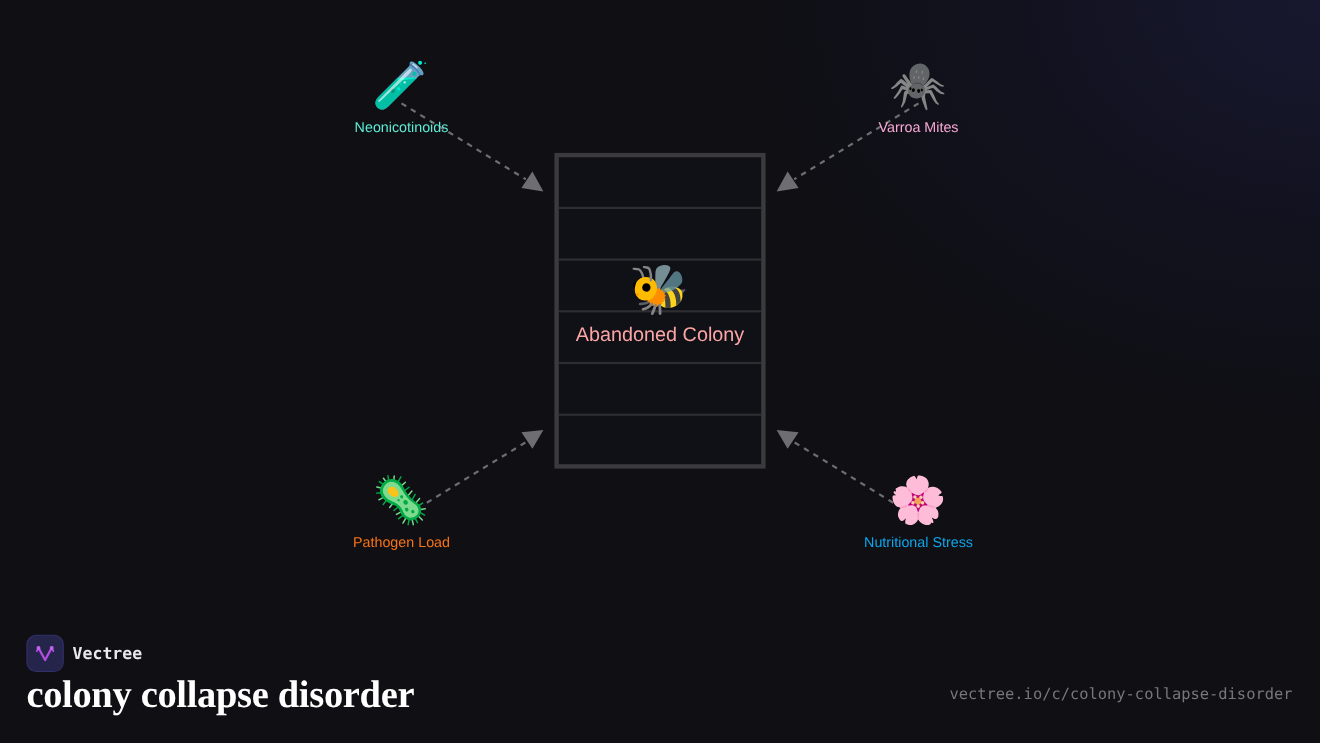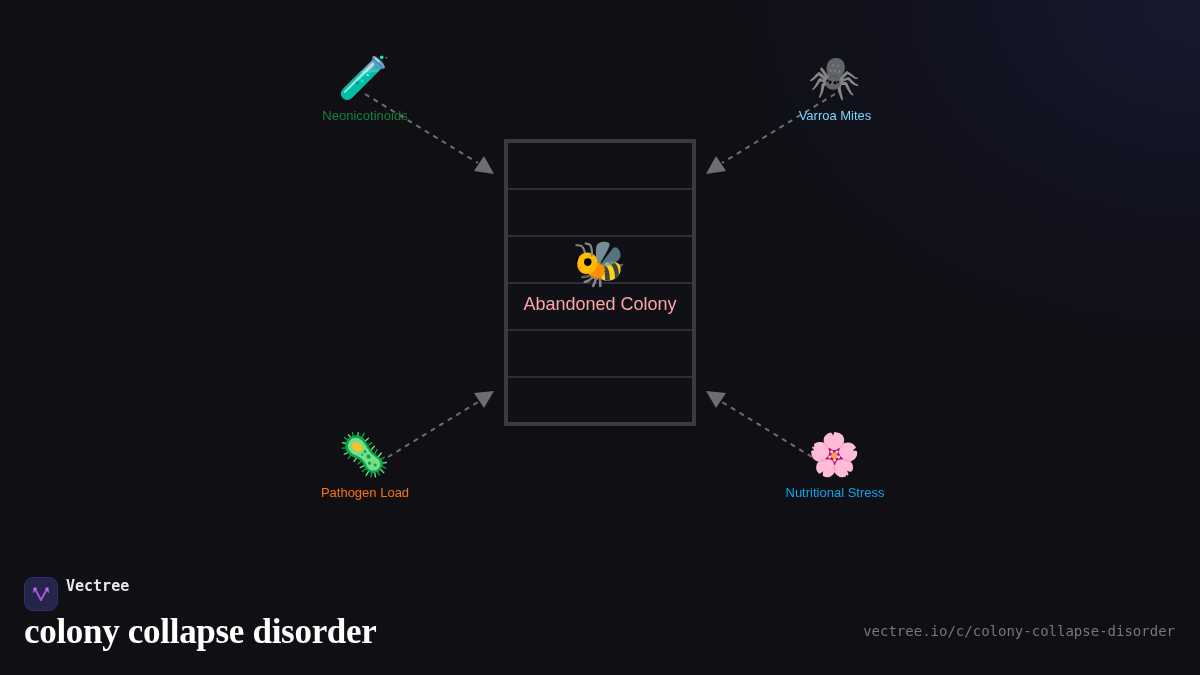--- a/index.html
+++ b/index.html
@@ -78,20 +78,21 @@
   .node-label {
     display: block;
     font-size: 13px;
     margin-top: 6px;
   }
   .footer-brand {
     position: absolute;
     left: 24px;
     top: 577px;
     display: flex;
+    align-items: center;
     gap: 8px;
   }
   .brand-logo {
     width: 34px;
     height: 34px;
     border-radius: 9px;
     background: #25244a;
     border: 1px solid #32306a;
     box-sizing: border-box;
     display: flex;
@@ -166,26 +167,26 @@
     <div class="hive-frame" style="top:233px"></div>
   </div>
 
   <div class="center-node">
     <span class="center-icon">🐝</span>
     <span class="center-label">Abandoned Colony</span>
   </div>
 
   <div class="node" style="left:275px; top:54px;">
     <span class="node-icon">🧪</span>
-    <span class="node-label" style="color:#15803d">Neonicotinoids</span>
+    <span class="node-label" style="color:#5eead4">Neonicotinoids</span>
   </div>
 
   <div class="node" style="left:745px; top:54px;">
     <span class="node-icon" style="filter: grayscale(0.3);">🕷️</span>
-    <span class="node-label" style="color:#7dd3fc">Varroa Mites</span>
+    <span class="node-label" style="color:#f9a8d4">Varroa Mites</span>
   </div>
 
   <div class="node" style="left:275px; top:431px;">
     <span class="node-icon">🦠</span>
     <span class="node-label" style="color:#f97316">Pathogen Load</span>
   </div>
 
   <div class="node" style="left:745px; top:431px;">
     <span class="node-icon">🌸</span>
     <span class="node-label" style="color:#0ea5e9">Nutritional Stress</span>

